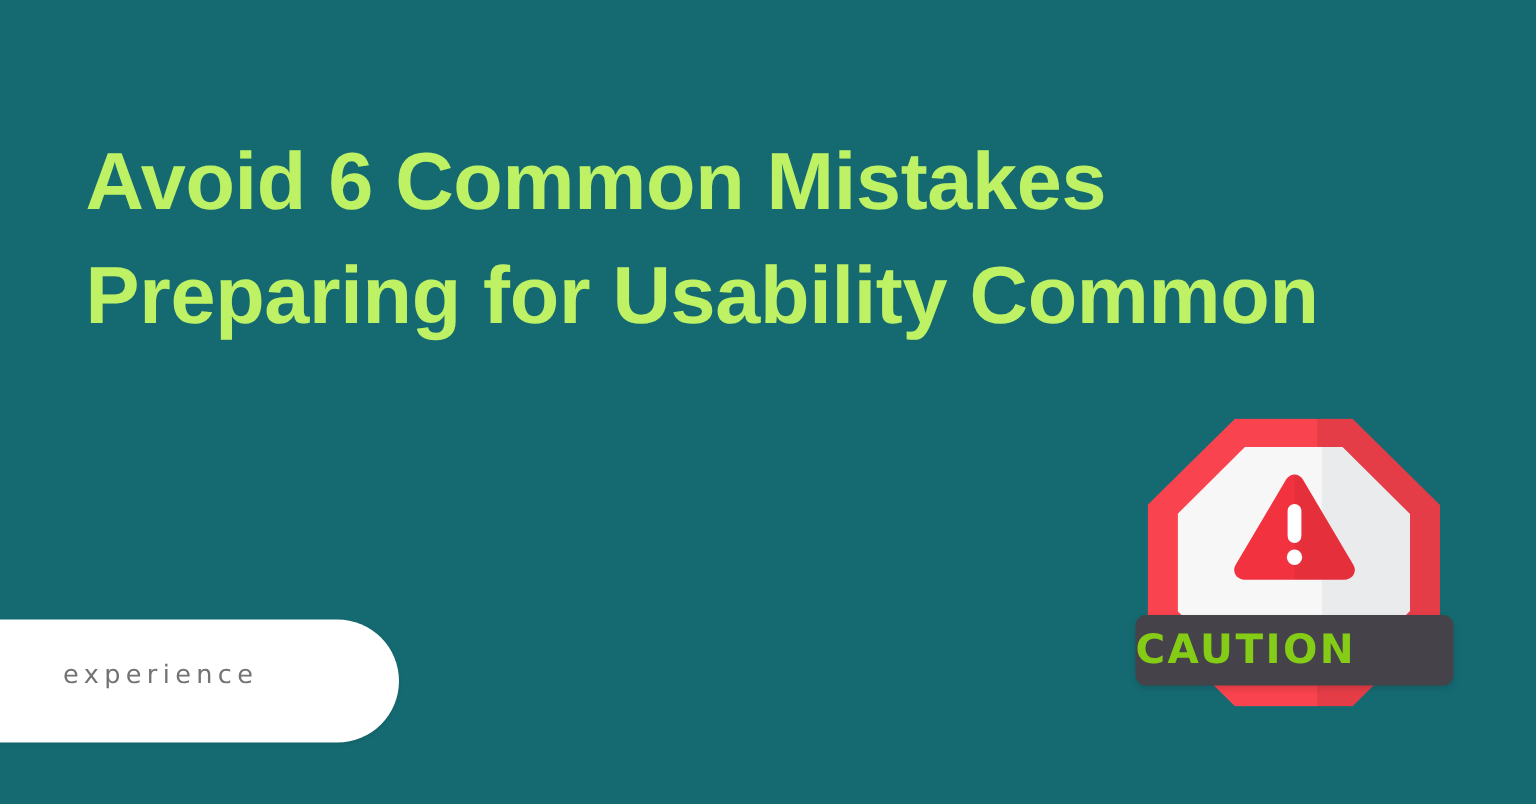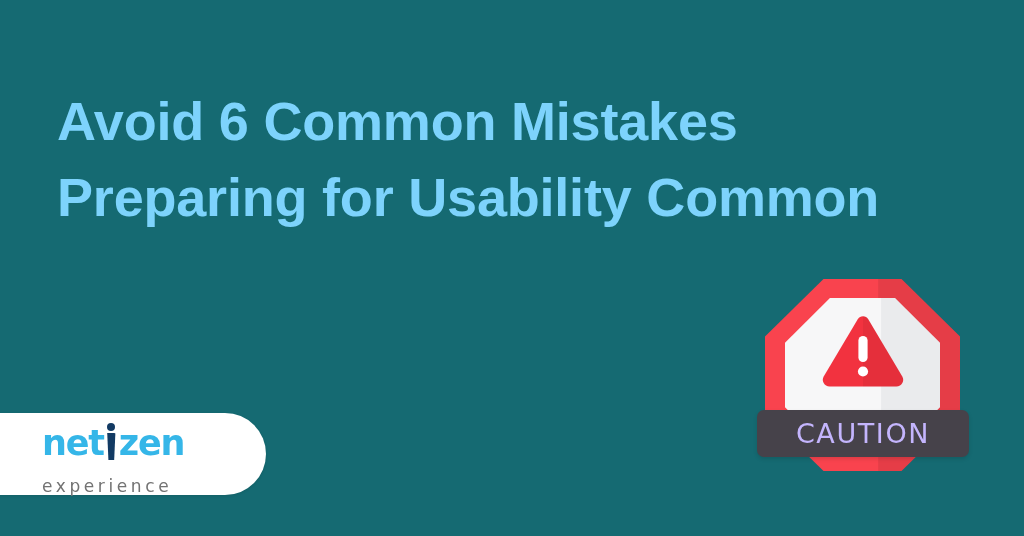--- a/index.html
+++ b/index.html
@@ -19,21 +19,21 @@
     overflow: hidden;
     background: #156a72;
   }
 
   
   .headline {
     position: absolute;
     left: 57px;
     top: 83px;
     width: 860px;
-    color: #7dd3fc;
+    color: #bef264;
     font-family: "Liberation Sans", sans-serif;
     font-weight: bold;
     font-size: 54px;
     line-height: 76px;
     letter-spacing: -0.2px;
     white-space: nowrap;
   }
   .headline .hl-line {
     display: block;
   }
@@ -175,44 +175,41 @@
     height: 47px;
     background: #46424a;
     border-radius: 7px;
     box-shadow: 0 2px 4px rgba(0,0,0,0.12);
   }
   .caution-ribbon-text {
     position: absolute;
     left: 0;
     right: 0;
     top: 9px;
-    text-align: center;
-    color: #c4b5fd;
+    text-align: left;
+    color: #84cc16;
     font-family: "DejaVu Sans", sans-serif;
-    font-weight: normal;
+    font-weight: bold;
     font-size: 27px;
     line-height: 29px;
     letter-spacing: 1.6px;
   }
 </style>
 </head>
 <body>
 
 <div class="banner-canvas">
 
   <div class="headline">
     <span class="hl-line">Avoid 6 Common Mistakes</span>
     <span class="hl-line">Preparing for Usability Common</span>
   </div>
 
   <div class="logo-pill">
     <div class="logo-inner">
-      <div class="logo-wordmark">
-        <span class="wm-pre">net</span><span class="logo-person"><span class="person-head"></span><span class="person-body"></span></span><span class="wm-post">zen</span>
-      </div>
       <div class="logo-tagline">experience</div>
     </div>
   </div>
 
   <div class="caution-sign">
     <div class="sign-octagon"></div>
     <div class="sign-octagon-shade"></div>
     <div class="sign-face"></div>
     <div class="sign-face-shade"></div>
 

